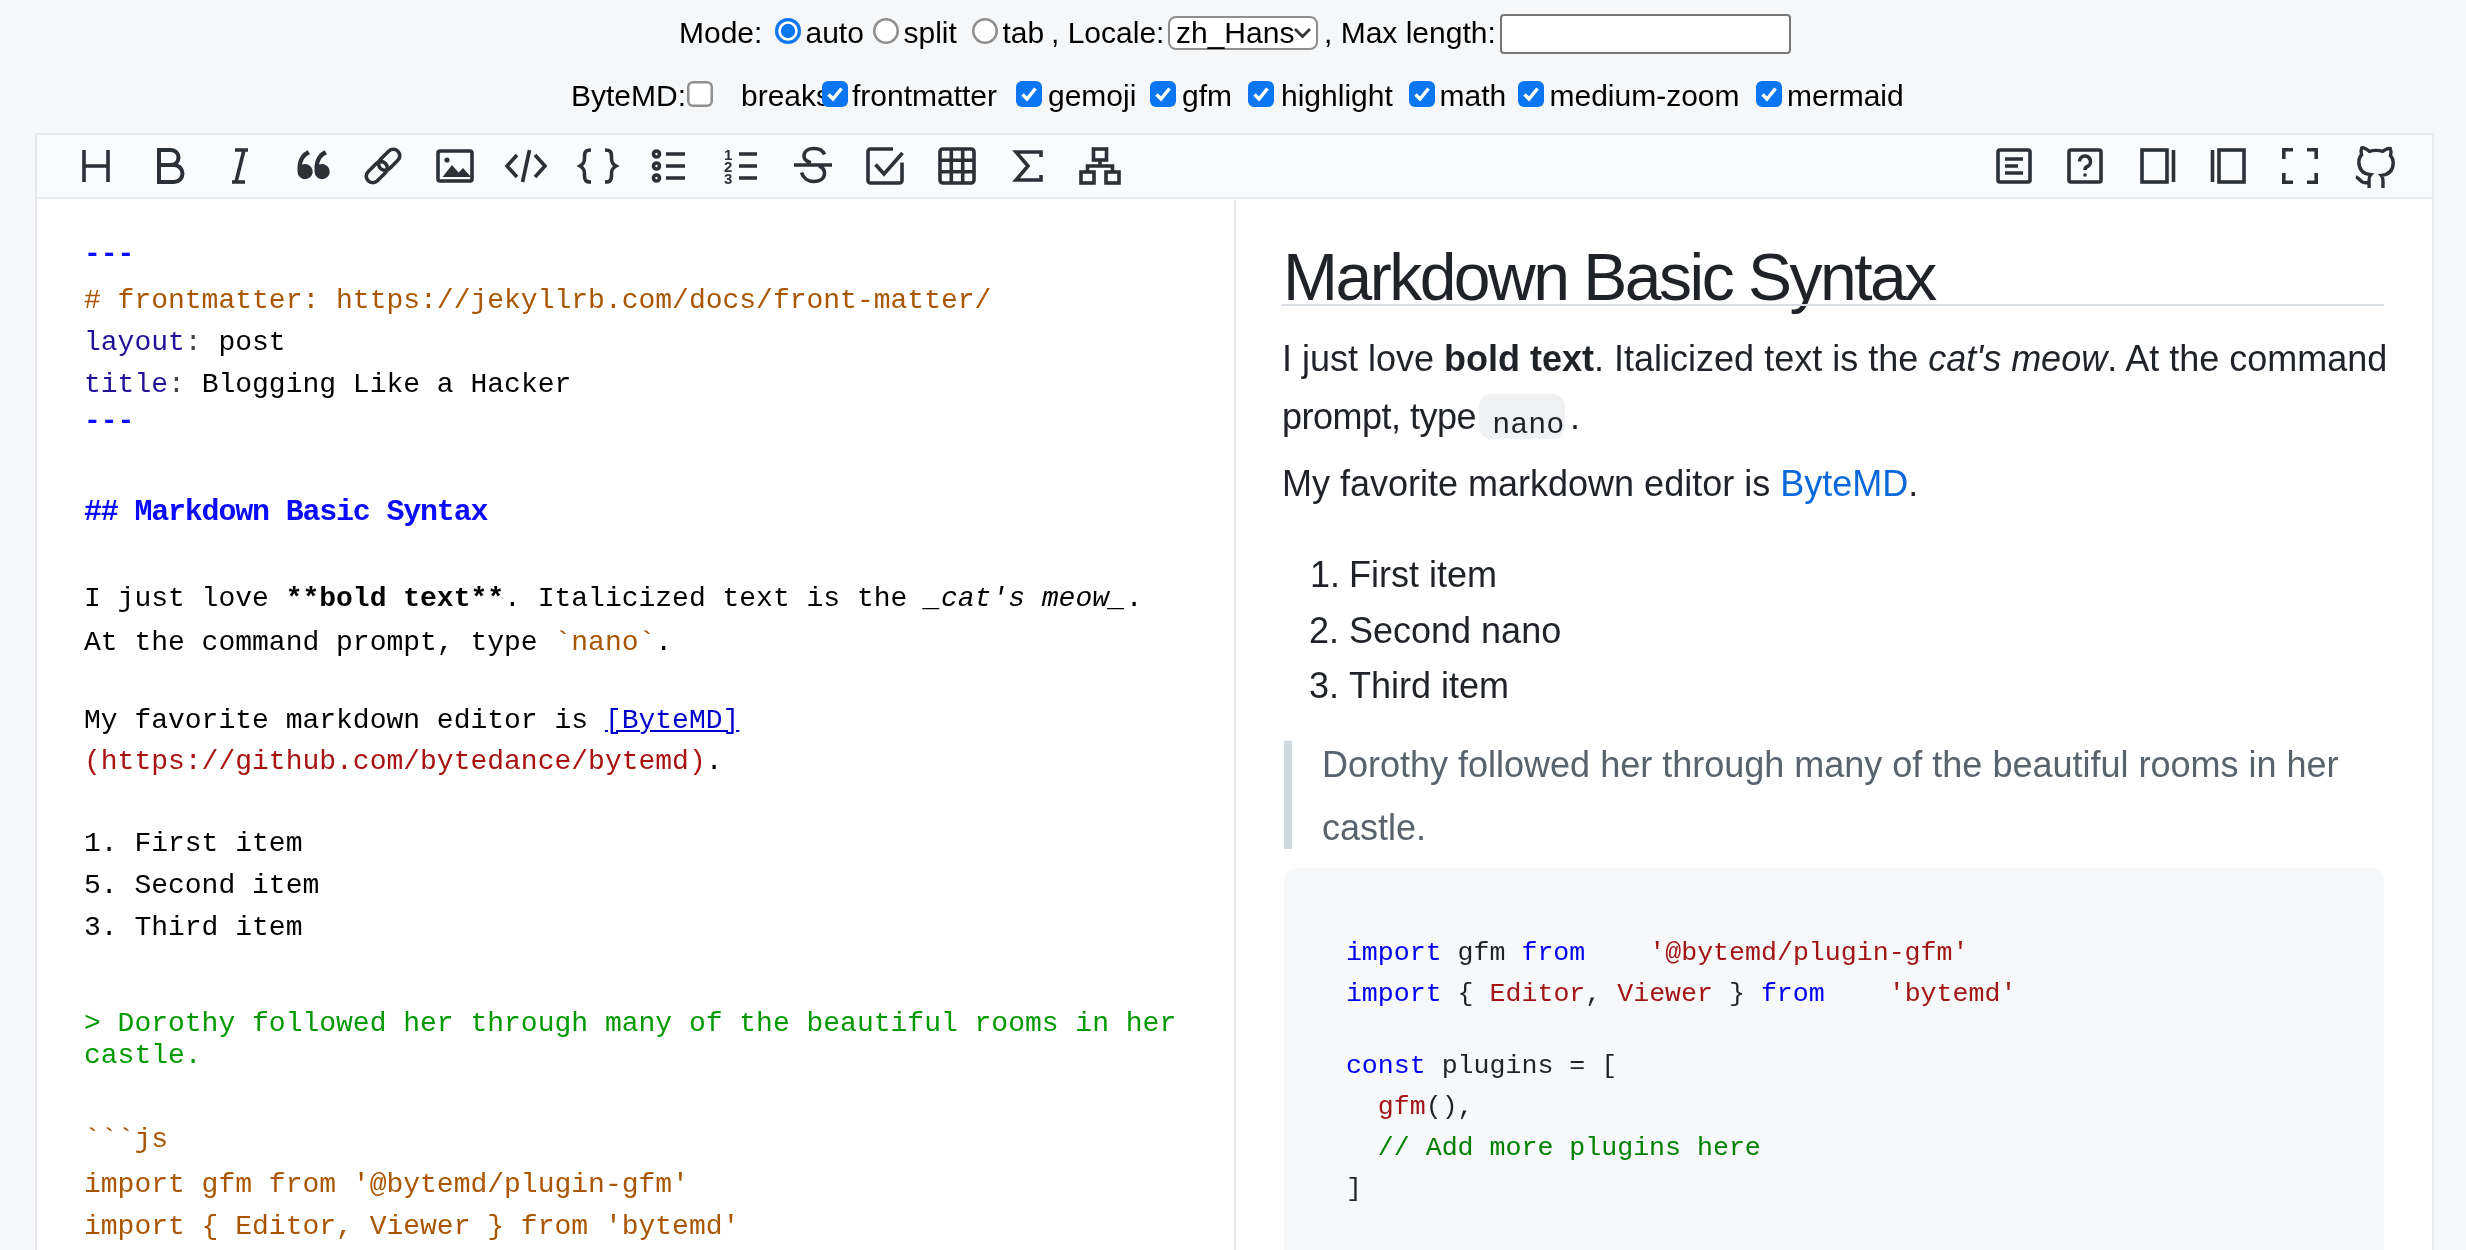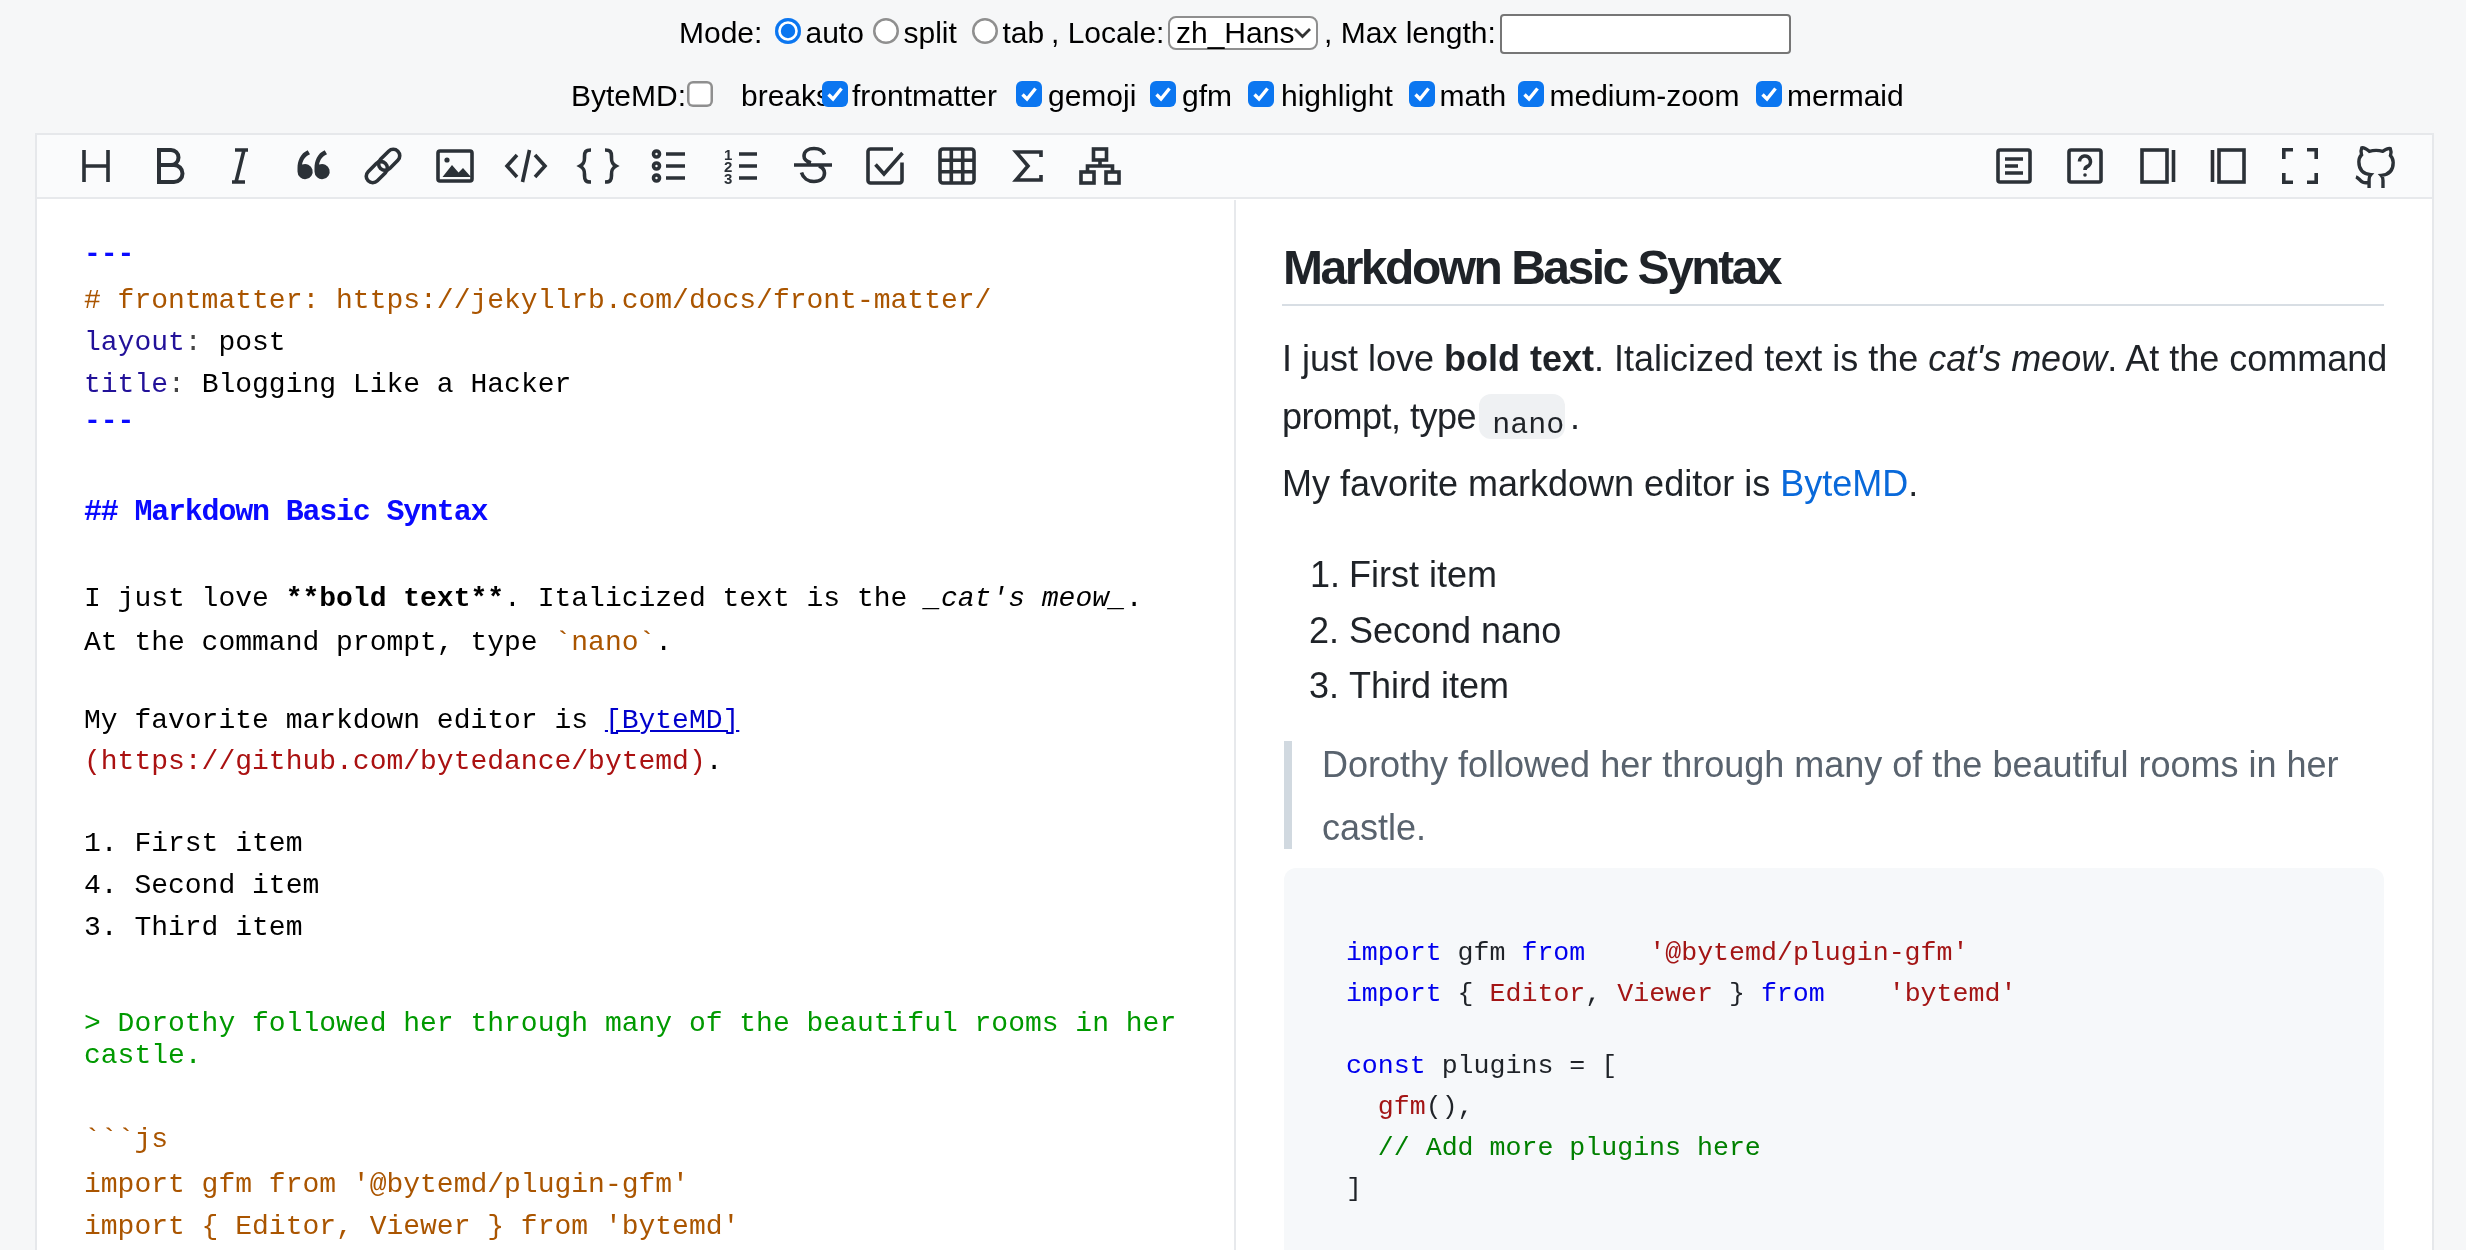--- a/index.html
+++ b/index.html
@@ -21,21 +21,21 @@
 .c-com { color:#aa5500; }
 .c-atom { color:#221199; }
 .c-m { color:#444; }
 .c-str { color:#aa1111; }
 .c-var2 { color:#000000; }
 .c-quote { color:#009900; }
 .c-link { color:#0000cc; text-decoration:underline; }
 .b { font-weight:bold; }
 .i { font-style:italic; }
 .pv { position:absolute; color:#1f2328; }
-.pv-h2 { font-size:48px; font-weight:bold; line-height:1; letter-spacing:-2.5px; white-space:pre;text-align:right; }
+.pv-h2 { font-size:66px; font-weight:normal; line-height:1; letter-spacing:-2.5px; white-space:pre;text-align:right; }
 .pv-p { font-size:36px; line-height:55.4px; white-space:pre; }
 .pv-bq { font-size:36px; line-height:55.4px; color:#59636e; white-space:pre; }
 .pv-code { font-family:"Liberation Mono",monospace; white-space:pre; font-size:26.6px; line-height:1; position:absolute; color:#1f2328; }
 .k { color:#0000ee; }
 .s { color:#a31515;margin-left:48px; }
 .t { color:#a31515; }
 .c { color:#008000; }
 a.lnk { color:#0969da; text-decoration:none; }
 </style></head>
 <body>
@@ -192,21 +192,21 @@
 <div class="ln" style="top:287.1px"><span class="c-com"># frontmatter: https://jekyllrb.com/docs/front-matter/</span></div>
 <div class="ln" style="top:329.1px"><span class="c-atom">layout</span><span class="c-m">:</span> post</div>
 <div class="ln" style="top:371.1px"><span class="c-atom">title</span><span class="c-m">:</span> Blogging Like a Hacker</div>
 <div class="ln" style="top:408.1px"><span class="c-def">---</span></div>
 <div class="ln hdr" style="top:497.2px">## Markdown Basic Syntax</div>
 <div class="ln" style="top:584.5px">I just love <span class="b">**bold text**</span>. Italicized text is the <span class="i">_cat's meow_</span>.</div>
 <div class="ln" style="top:629.0px">At the command prompt, type <span class="c-com">`nano`</span>.</div>
 <div class="ln" style="top:706.5px">My favorite markdown editor is <span class="c-link">[ByteMD]</span></div>
 <div class="ln" style="top:748.0px"><span class="c-str">(https://github.com/bytedance/bytemd)</span>.</div>
 <div class="ln" style="top:829.8px"><span class="c-var2">1. First item</span></div>
-<div class="ln" style="top:872.4px"><span class="c-var2">4. Second item</span></div>
+<div class="ln" style="top:872.4px"><span class="c-var2">5. Second item</span></div>
 <div class="ln" style="top:914.2px"><span class="c-var2">3. Third item</span></div>
 <div class="ln" style="top:1010.3px"><span class="c-quote">&gt; Dorothy followed her through many of the beautiful rooms in her</span></div>
 <div class="ln" style="top:1042.2px"><span class="c-quote">castle.</span></div>
 <div class="ln" style="top:1125.6px"><span class="c-com">```js</span></div>
 <div class="ln" style="top:1170.8px"><span class="c-com">import gfm from '@bytemd/plugin-gfm'</span></div>
 <div class="ln" style="top:1212.8px"><span class="c-com">import { Editor, Viewer } from 'bytemd'</span></div>
 <div class="pv pv-h2" style="left:1283px; top:243.5px;">Markdown Basic Syntax</div>
 <div class="pv" style="left:1282px; top:304px; width:1102px; height:2px; background:#d8dee4;"></div>
 <div class="pv pv-p" style="left:1282px; top:331px;">I just love <b>bold text</b>. Italicized text is the <i>cat's meow</i>. At the command</div>
 <div class="pv pv-p" style="left:1282px; top:388.8px; letter-spacing:-0.5px;">prompt, type</div>

